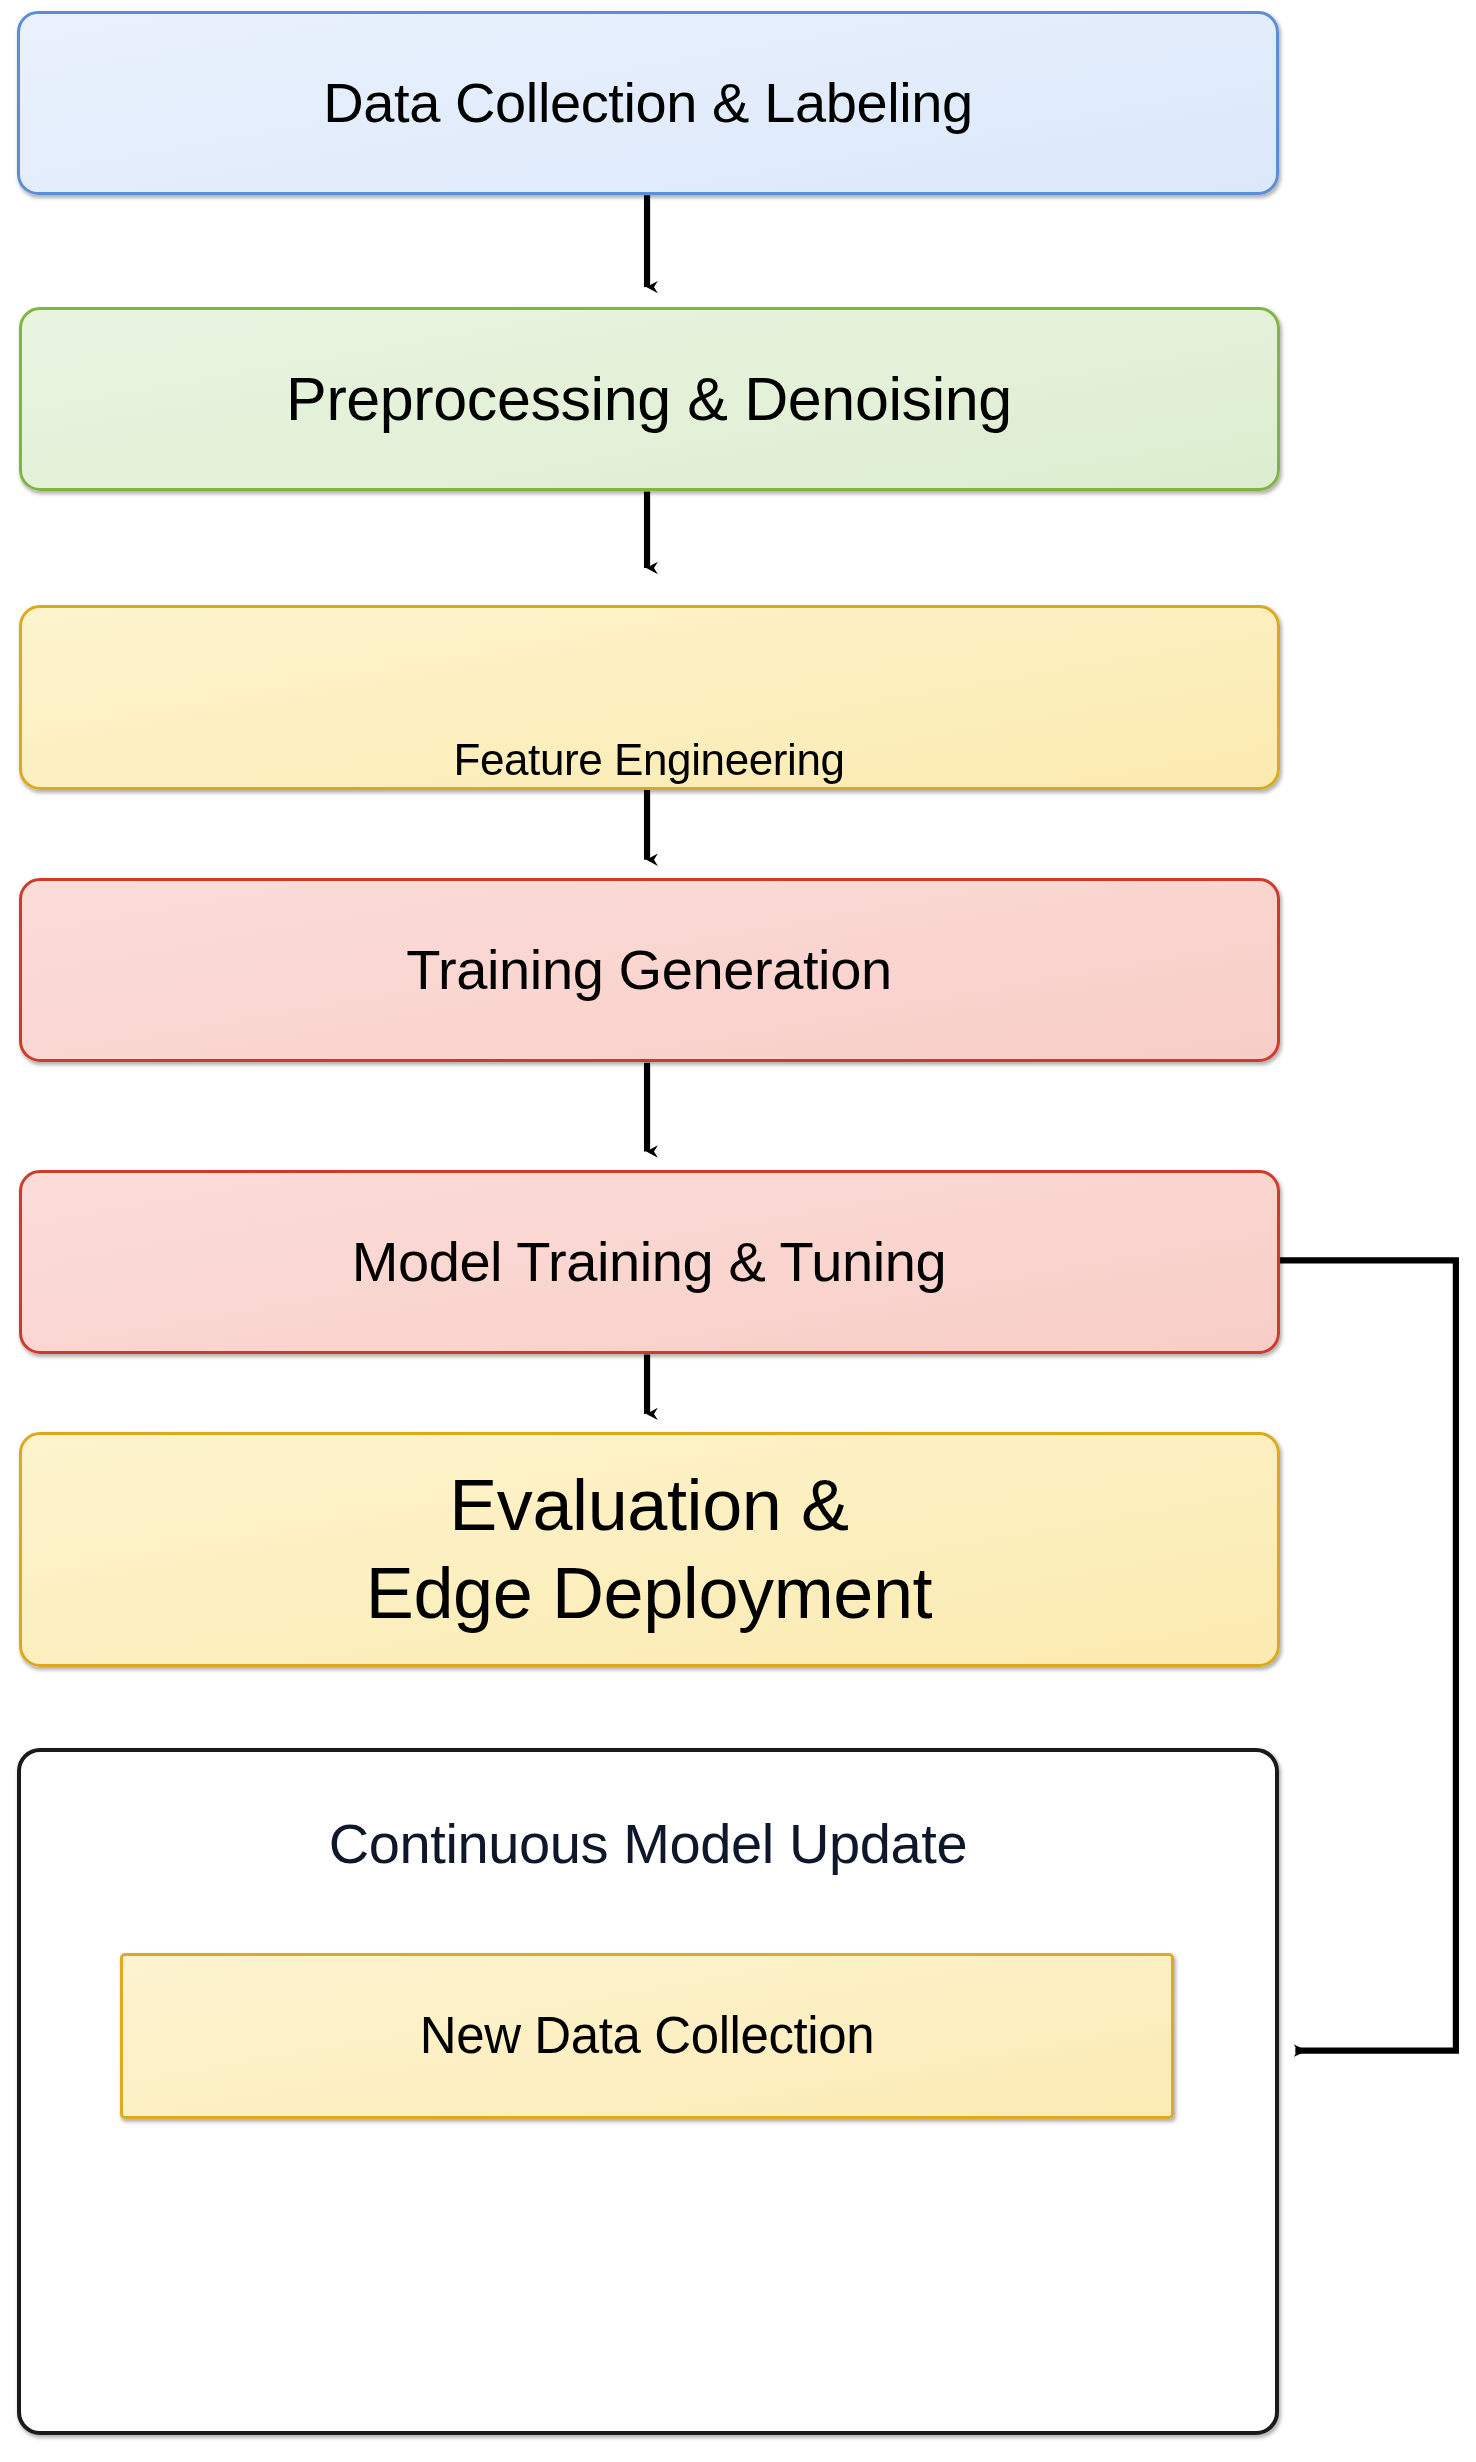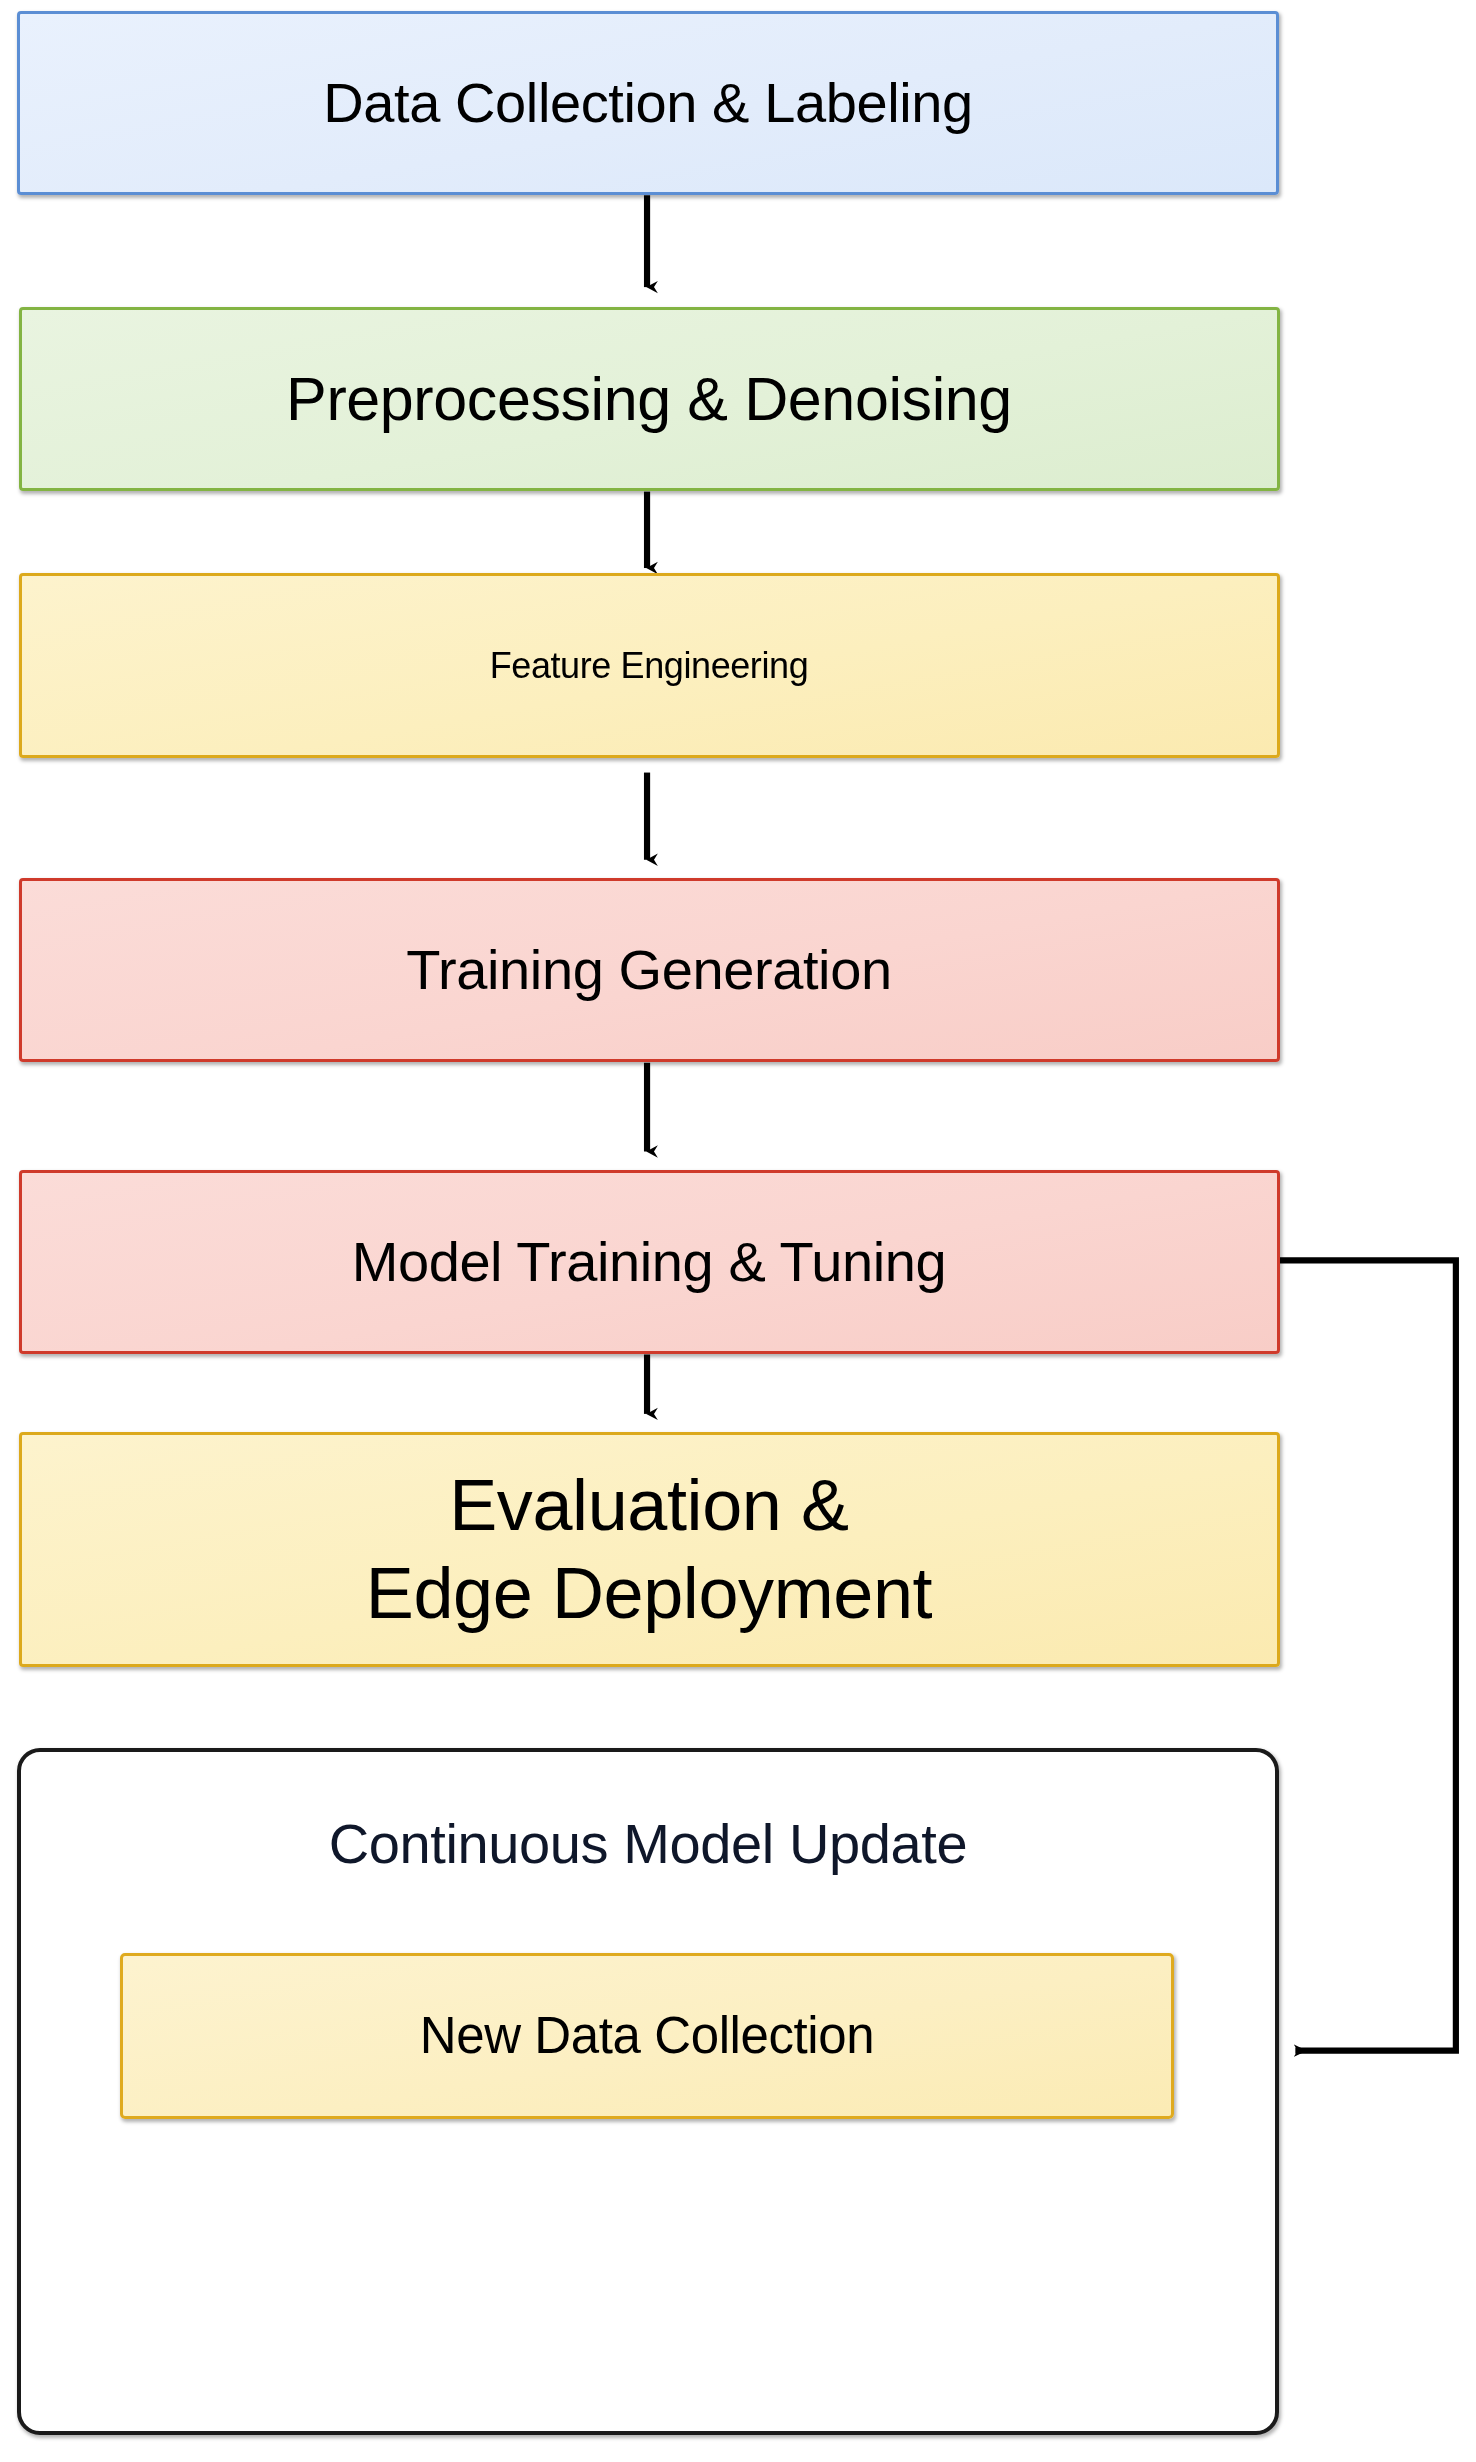--- a/index.html
+++ b/index.html
@@ -15,21 +15,21 @@
     position: relative;
     width: 1477px;
     height: 2462px;
     background: #ffffff;
     overflow: hidden;
   }
   .node {
     position: absolute;
     box-sizing: border-box;
     border-style: solid;
-    border-radius: 4px;
+    border-radius: 21px;
     display: flex;
     align-items: center;
     justify-content: center;
     text-align: center;
     color: #000000;
     line-height: 1.22;
     letter-spacing: -0.4px;
     box-shadow: 1.5px 2.3px 3.9px rgba(0,0,0,0.30);
   }
   .node-label {
@@ -127,21 +127,21 @@
   </svg>
 
   <div class="node v-blue" style="left:17px; top:10.8px; width:1262px; height:184px; font-size:56px;">
     <span class="node-label">Data Collection &amp; Labeling</span>
   </div>
 
   <div class="node v-green" style="left:18.5px; top:307px; width:1261px; height:184px; font-size:61px;">
     <span class="node-label">Preprocessing &amp; Denoising</span>
   </div>
 
-  <div class="node v-yellow" style="left:18.5px; top:573px; width:1261px; height:185px; font-size:36px;">
+  <div class="node v-yellow" style="left:18.5px; top:605px; width:1261px; height:185px; font-size:44px;align-items:flex-end;">
     <span class="node-label">Feature Engineering</span>
   </div>
 
   <div class="node v-red" style="left:18.5px; top:878px; width:1261px; height:184px; font-size:56px;">
     <span class="node-label">Training Generation</span>
   </div>
 
   <div class="node v-red" style="left:18.5px; top:1170px; width:1261px; height:184px; font-size:56px;">
     <span class="node-label">Model Training &amp; Tuning</span>
   </div>

